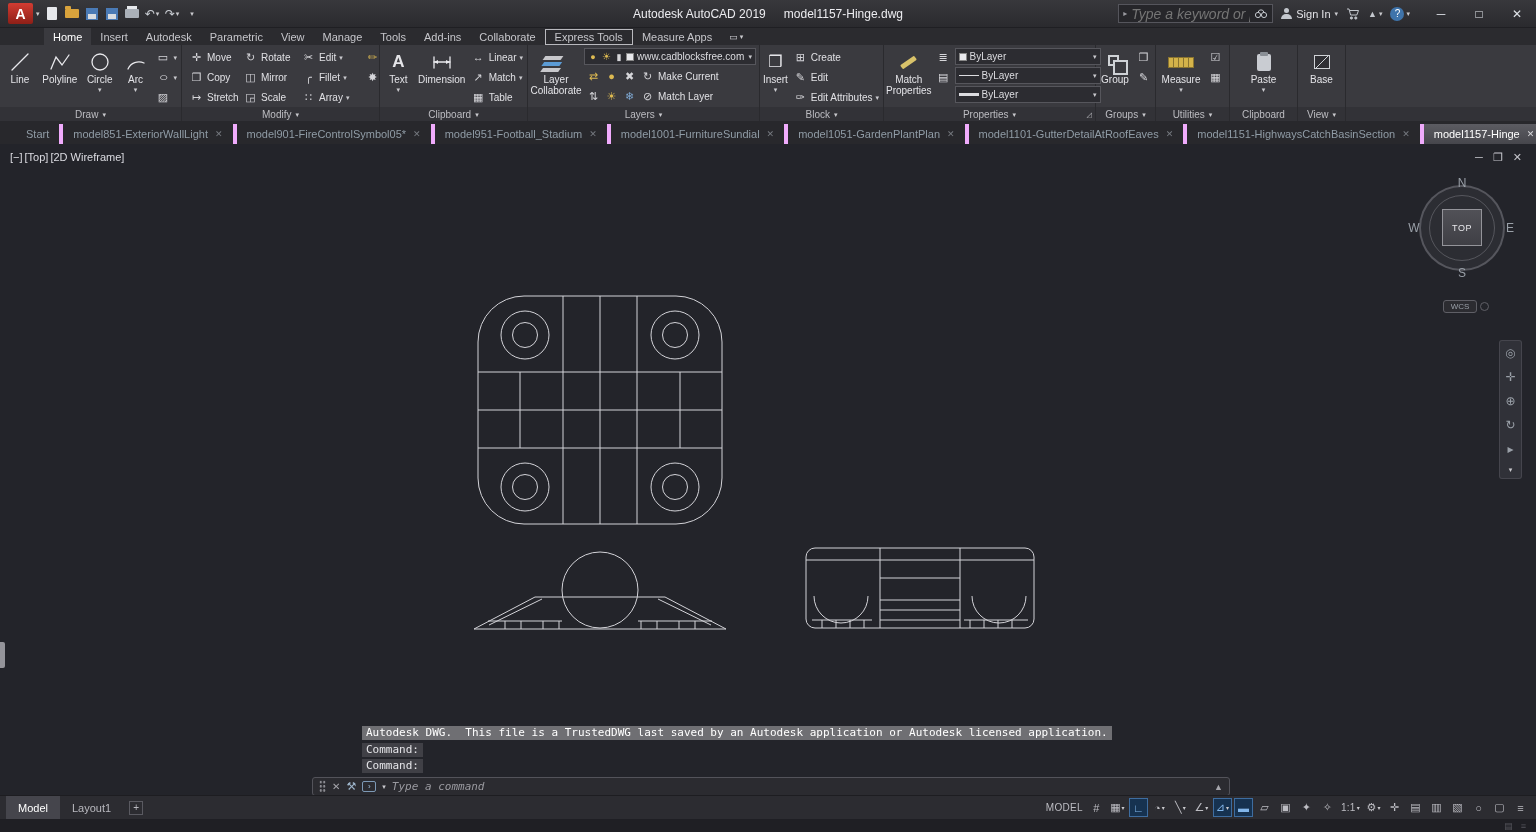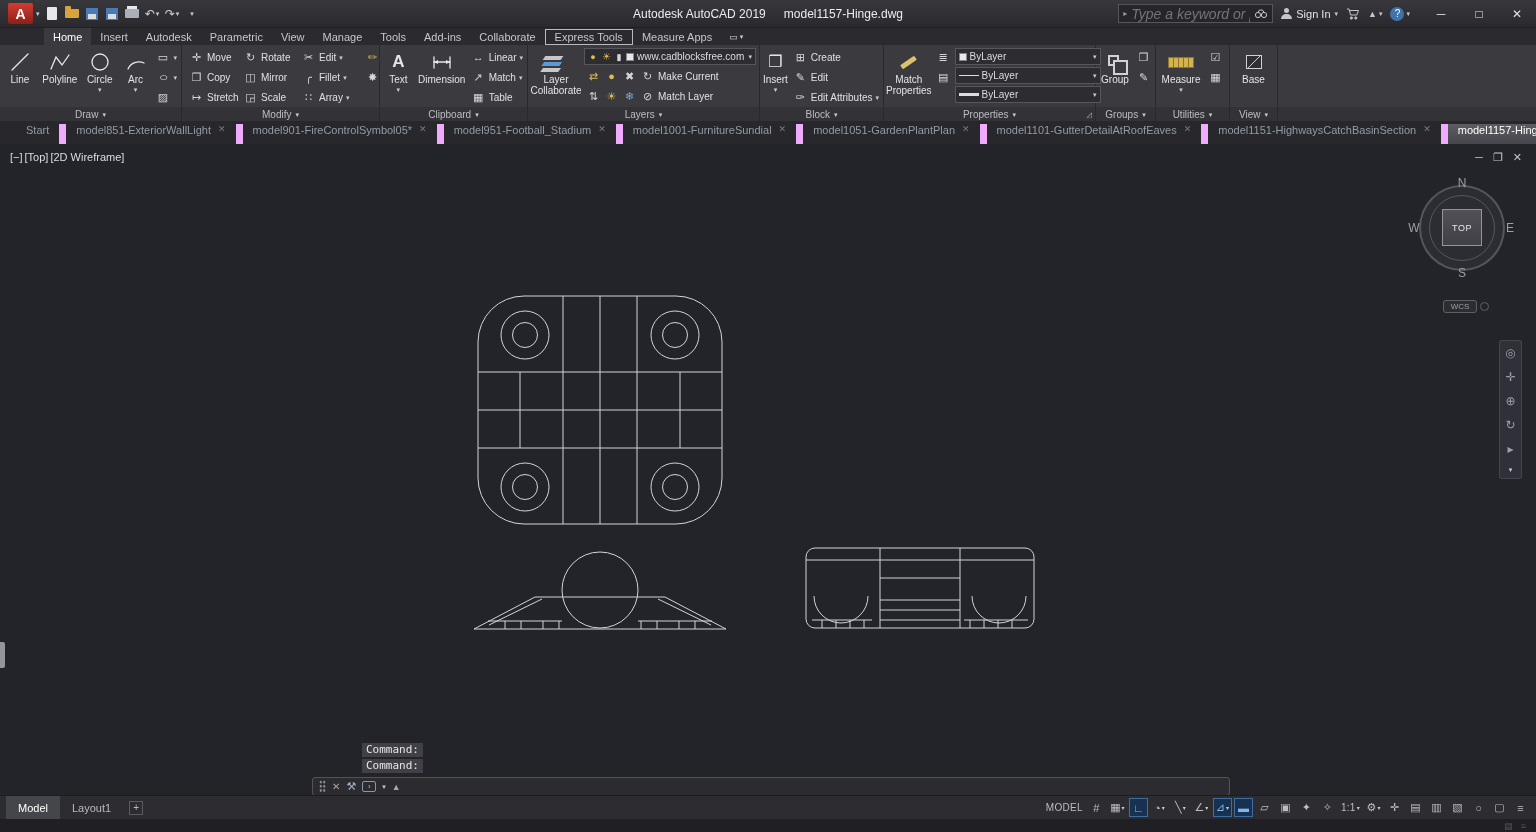--- a/index.html
+++ b/index.html
@@ -57,21 +57,21 @@
 .lp-ico{width:18px;height:4px;background:#c8c8cc;transform:skewX(-35deg);box-shadow:3px 6px 0 #5b9bd5,6px 12px 0 #c8c8cc;margin:-8px 6px 0 0}
 .brush-ico{width:17px;height:5px;background:#d8c26a;transform:rotate(-35deg);border-radius:1px}
 .group-ico{width:11px;height:11px;border:2px solid #cfd2d6;position:relative;margin:0 4px 4px 0}
 .group-ico::after{content:"";position:absolute;left:3px;top:3px;width:11px;height:11px;border:2px solid #cfd2d6;background:#3a3a3f}
 .measure-ico{width:26px;height:11px;border:1px solid #8a7430;background:repeating-linear-gradient(90deg,#d4b34a 0 4px,#8a7430 4px 5px)}
 .paste-ico{width:14px;height:17px;background:#c9ccd2;border-radius:2px;position:relative}
 .paste-ico::before{content:"";position:absolute;top:-2px;left:3px;width:8px;height:4px;background:#8a8f96;border-radius:1px}
 .base-ico{width:16px;height:14px;border:1px solid #cfd2d6;background:linear-gradient(135deg,#2f2f34 48%,#cfd2d6 48%,#cfd2d6 52%,#2f2f34 52%)}
 
 #doctabs{position:absolute;top:121px;left:0;width:100%;height:23px;background:#28282c;display:flex;align-items:flex-end;padding-left:16px}
-.dtab{height:20px;display:flex;align-items:flex-start;gap:7px;padding:0 10px;font-size:11px;color:#909ca6;border-right:7px solid #f0abfc;white-space:nowrap}
+.dtab{height:20px;display:flex;align-items:center;gap:7px;padding:0 10px;font-size:11px;color:#909ca6;border-right:4px solid #f0abfc;white-space:nowrap}
 .dtab .x{font-size:9px;color:#767a80}
 .dtab.active{background:linear-gradient(#5c5c62,#46464c);color:#fff}
 .dtab.active .x{color:#d8d8dc}
 #newdoc{width:15px;height:15px;border:1px solid #5a5a60;color:#b9b9bf;display:flex;align-items:center;justify-content:center;font-size:11px;margin:0 0 2px 8px}
 
 #canvas{position:absolute;top:144px;left:0;width:100%;height:651px;background:#23242a;overflow:hidden}
 #drawing{position:absolute;left:0;top:0}
 #vplabel{position:absolute;left:10px;top:7px;font-size:11px;color:#dcdce2;display:flex;gap:2px}
 #vpbtns{position:absolute;right:14px;top:7px;display:flex;gap:10px;color:#c5c5cb;font-size:11px}
 #compass{position:absolute;left:1412px;top:34px;width:100px;height:100px;font-size:12px;color:#9aa0a8}
@@ -510,20 +510,34 @@
             <span class="mico">▦</span>
           </div>
       </div>
     </div>
     <div class="ptitle">
         <span>Utilities</span>
         <span class="caret">▾</span>
       </div>
   </div>
 
+  <div class="panel" style="width:68px">
+    <div class="pcontent" style="justify-content:center">
+      <div class="bigbtn" style="width:40px">
+        <span class="bico">
+            <span class="paste-ico"></span>
+          </span>
+        <span>Paste</span>
+        <span class="caret">▾</span>
+      </div>
+    </div>
+    <div class="ptitle">
+        <span>Clipboard</span>
+      </div>
+  </div>
 
   <div class="panel" style="width:48px">
     <div class="pcontent" style="justify-content:center">
       <div class="bigbtn" style="width:38px">
         <span class="bico">
             <span class="base-ico"></span>
           </span>
         <span>Base</span>
       </div>
     </div>
@@ -668,28 +682,30 @@
     <span>◎</span>
     <span>✛</span>
     <span>⊕</span>
     <span>↻</span>
     <span>▸</span>
     <span class="caret">▾</span>
   </div>
 
   <div id="lefttab"></div>
 
+  <div class="cmdtxt" id="cmdmsg">Autodesk DWG.  This file is a TrustedDWG last saved by an Autodesk application or Autodesk licensed application.</div>
   <div class="cmdtxt" id="cmd1">Command:</div>
   <div class="cmdtxt" id="cmd2">Command:</div>
   <div id="cmdbar">
     <span class="dragdots"></span>
     <span class="xi">✕</span>
     <span class="wrench">⚒</span>
     <span class="cmd-ico">›</span>
     <span class="caret">▾</span>
+    <input placeholder="Type a command" style="">
     <span class="up">▲</span>
   </div>
 </div>
 
 <div id="statusbar">
   <div id="mtabs">
     <span class="mtab active">Model</span>
     <span class="mtab">Layout1</span>
     <span id="addlayout">+</span>
   </div>

